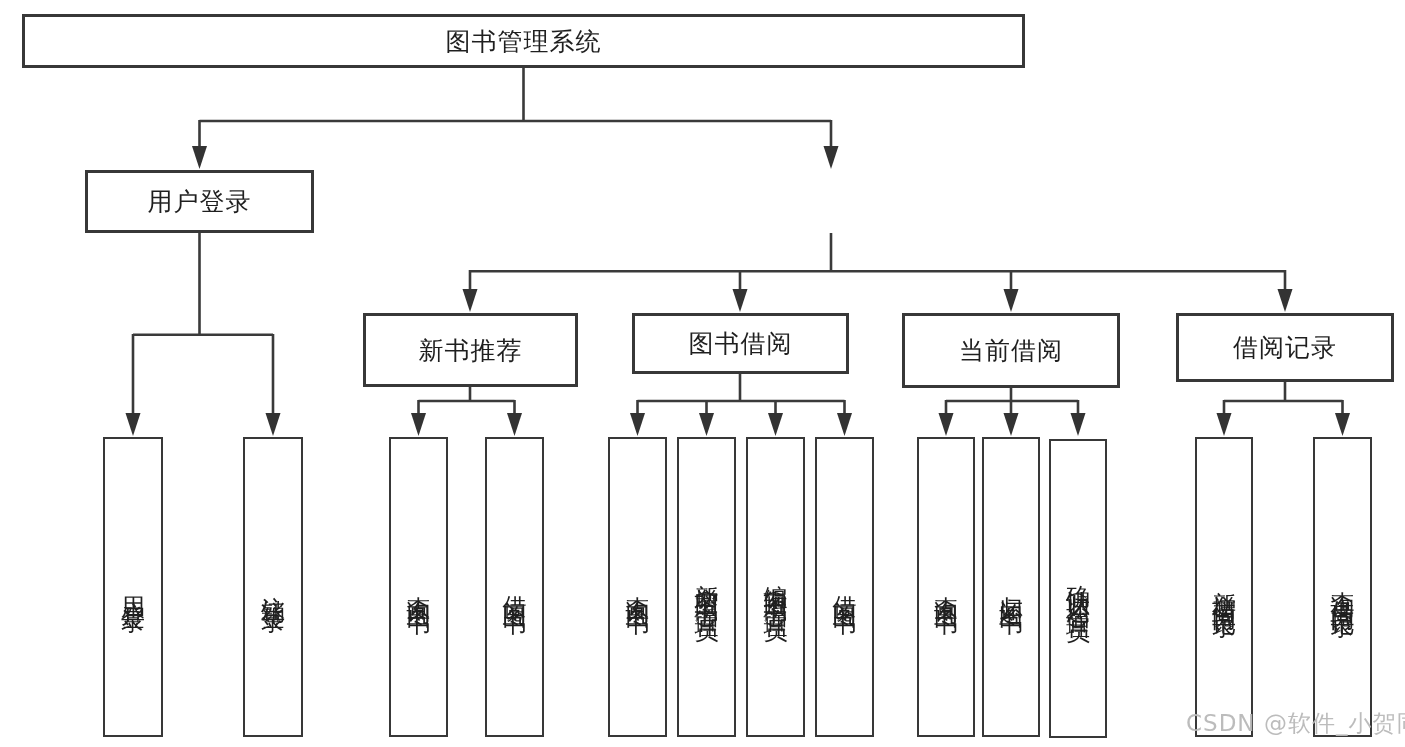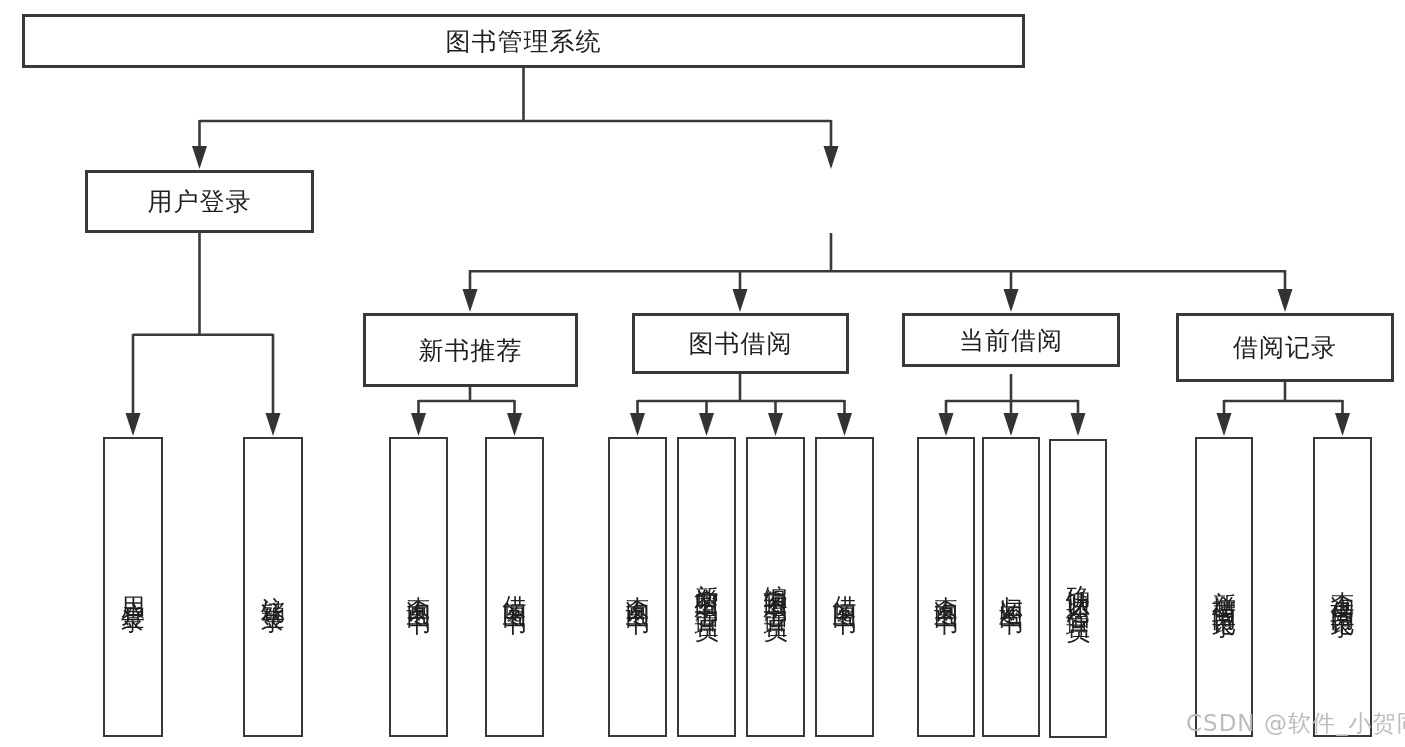--- a/index.html
+++ b/index.html
@@ -76,21 +76,21 @@
     <polygon points="1216.5,413 1231.5,413 1224,436"></polygon>
     <polygon points="1335,413 1350,413 1342.5,436"></polygon>
   </svg>
 
   <div class="box" style="left:22px;top:14px;width:1003px;height:54px;">图书管理系统</div>
 
   <div class="box" style="left:85px;top:170px;width:229px;height:63px;">用户登录</div>
 
   <div class="box" style="left:363px;top:313px;width:215px;height:74px;">新书推荐</div>
   <div class="box" style="left:632px;top:313px;width:217px;height:61px;">图书借阅</div>
-  <div class="box" style="left:902px;top:313px;width:218px;height:54px;">当前借阅</div>
+  <div class="box" style="left:902px;top:313px;width:218px;height:75px;">当前借阅</div>
   <div class="box" style="left:1176px;top:313px;width:218px;height:69px;">借阅记录</div>
 
   <div class="box leaf" style="left:103px;top:437px;width:60px;height:300px;">用户登录</div>
   <div class="box leaf" style="left:243px;top:437px;width:60px;height:300px;">注销登录</div>
 
   <div class="box leaf" style="left:389px;top:437px;width:59px;height:300px;">查询图书</div>
   <div class="box leaf" style="left:485px;top:437px;width:59px;height:300px;">借阅图书</div>
 
   <div class="box leaf" style="left:608px;top:437px;width:59px;height:300px;">查询图书</div>
   <div class="box leaf" style="left:677px;top:437px;width:59px;height:300px;">新增图书（管理员）</div>

